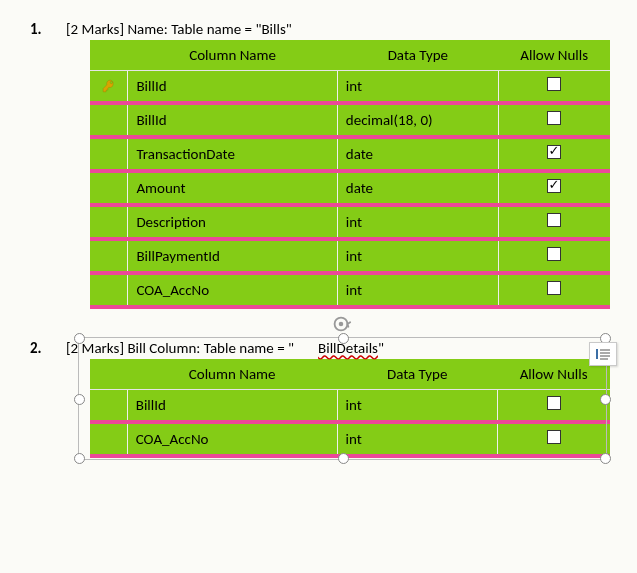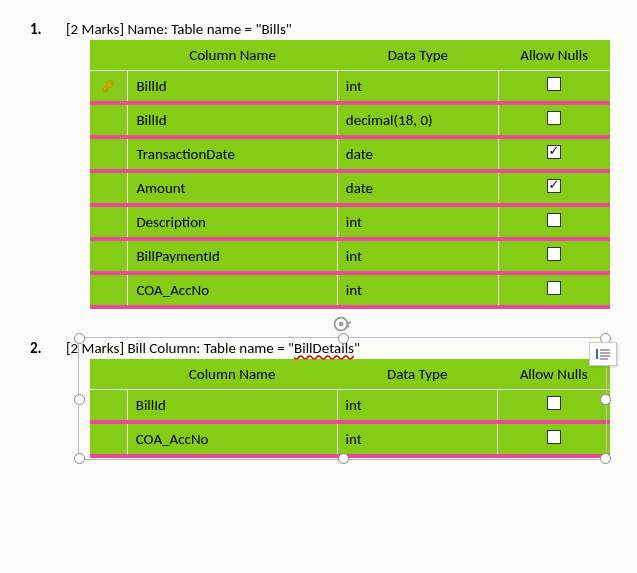--- a/index.html
+++ b/index.html
@@ -104,20 +104,21 @@
     border: 1px solid #c9c9c9;
     background: #fff;
     box-shadow: 1px 1px 2px rgba(0,0,0,0.15);
     display:flex;
     align-items:center;
     justify-content:center;
   }
   .squiggle {
     text-decoration: underline wavy #c00;
     text-decoration-skip-ink: none;
+    margin-left: 24px;
   }
 </style>
 </head>
 <body>
 
 <div class="item-heading">
   <span class="item-num">1.</span>
   <span class="item-title">
     <b>[2 Marks]</b>
     <b>Name:</b>

